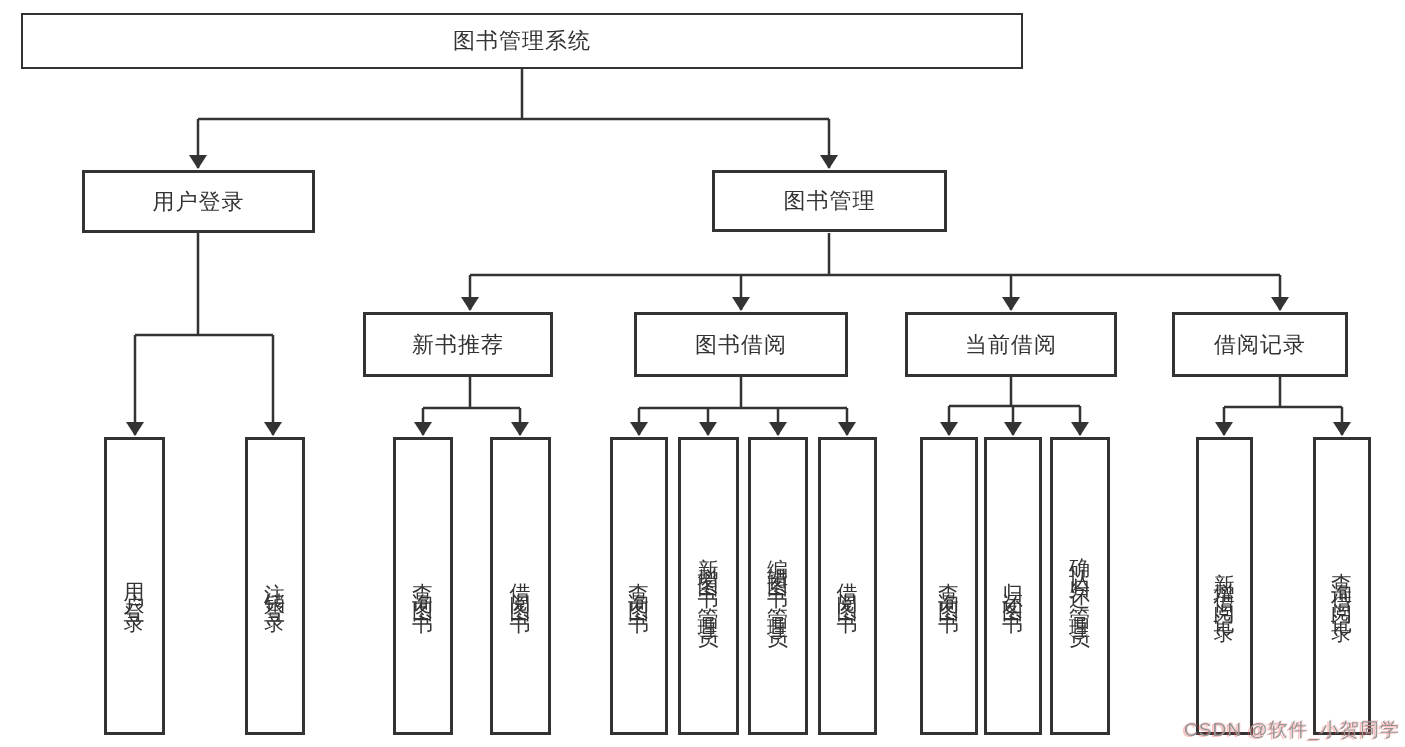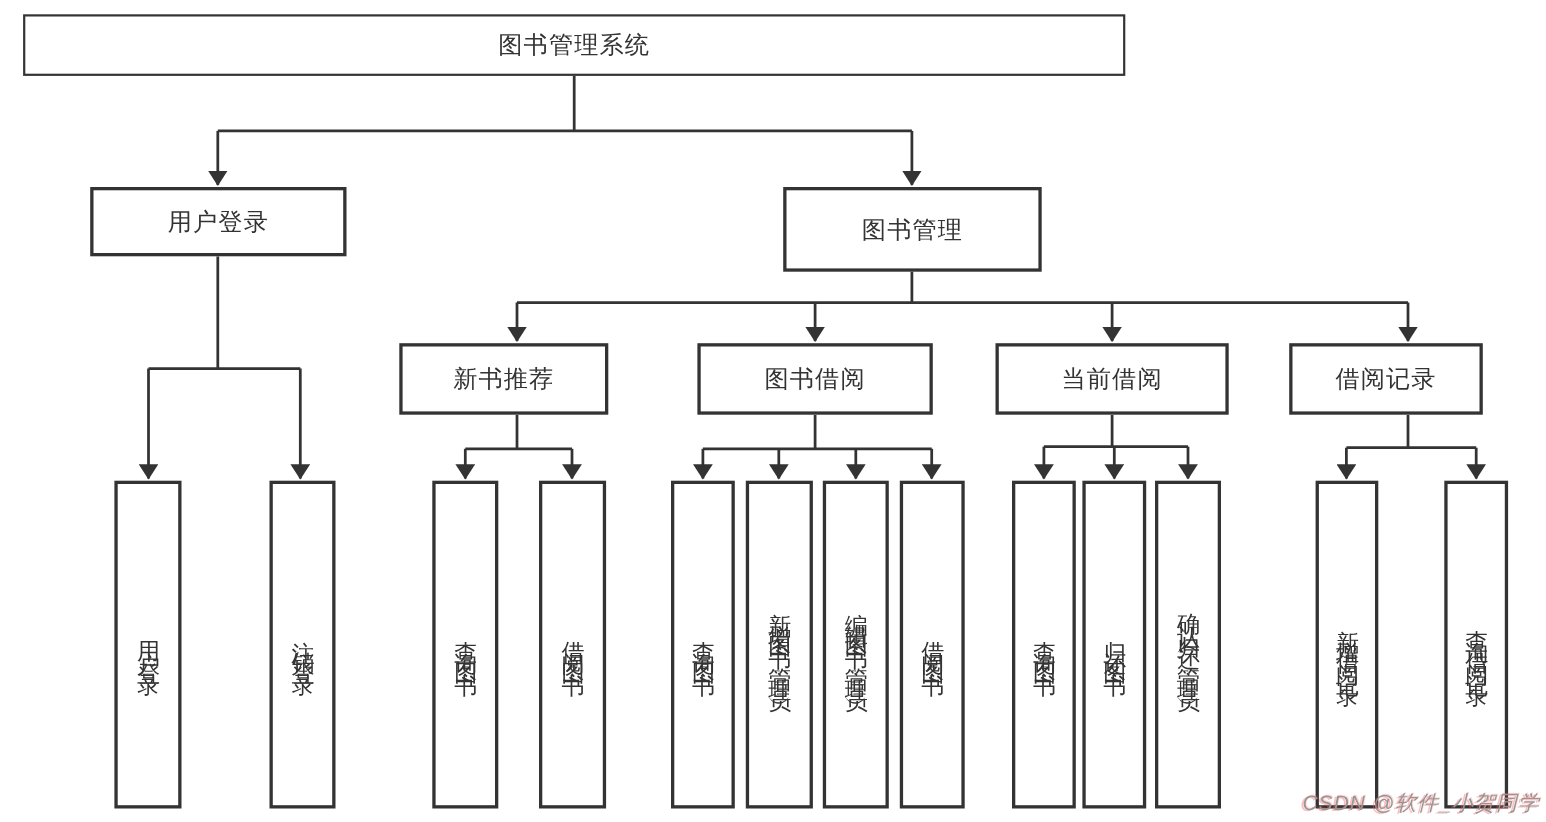--- a/index.html
+++ b/index.html
@@ -45,21 +45,20 @@
   .watermark {
     position: absolute;
     right: 5px;
     bottom: 4px;
     z-index: 3;
     font-size: 19px;
     color: #969696;
     letter-spacing: 1px;
     text-shadow: -2px 1px 0 rgba(250, 85, 85, 0.38), 1px -1px 0 rgba(250, 85, 85, 0.22);
     white-space: nowrap;
-    font-style: italic;
   }
 </style>
 </head>
 <body>
 
 <div class="stage">
 
   <svg class="wires" width="1405" height="747" viewBox="0 0 1405 747">
     <defs>
       <marker id="ah" markerUnits="userSpaceOnUse" markerWidth="14" markerHeight="18" viewBox="0 0 14 18" refX="13" refY="9" orient="auto">
@@ -103,21 +102,21 @@
     </g>
   </svg>
 
   <div class="node hbox root" style="left:21px; top:13px; width:1002px; height:56px;">
     <span>图书管理系统</span>
   </div>
 
   <div class="node hbox" style="left:82px; top:170px; width:233px; height:63px;">
     <span>用户登录</span>
   </div>
-  <div class="node hbox" style="left:712px; top:170px; width:235px; height:77px;">
+  <div class="node hbox" style="left:712px; top:170px; width:235px; height:62px;">
     <span>图书管理</span>
   </div>
 
   <div class="node hbox" style="left:363px; top:312px; width:190px; height:65px;">
     <span>新书推荐</span>
   </div>
   <div class="node hbox" style="left:905px; top:312px; width:212px; height:65px;">
     <span>当前借阅</span>
   </div>
   <div class="node hbox" style="left:634px; top:312px; width:214px; height:65px;">

